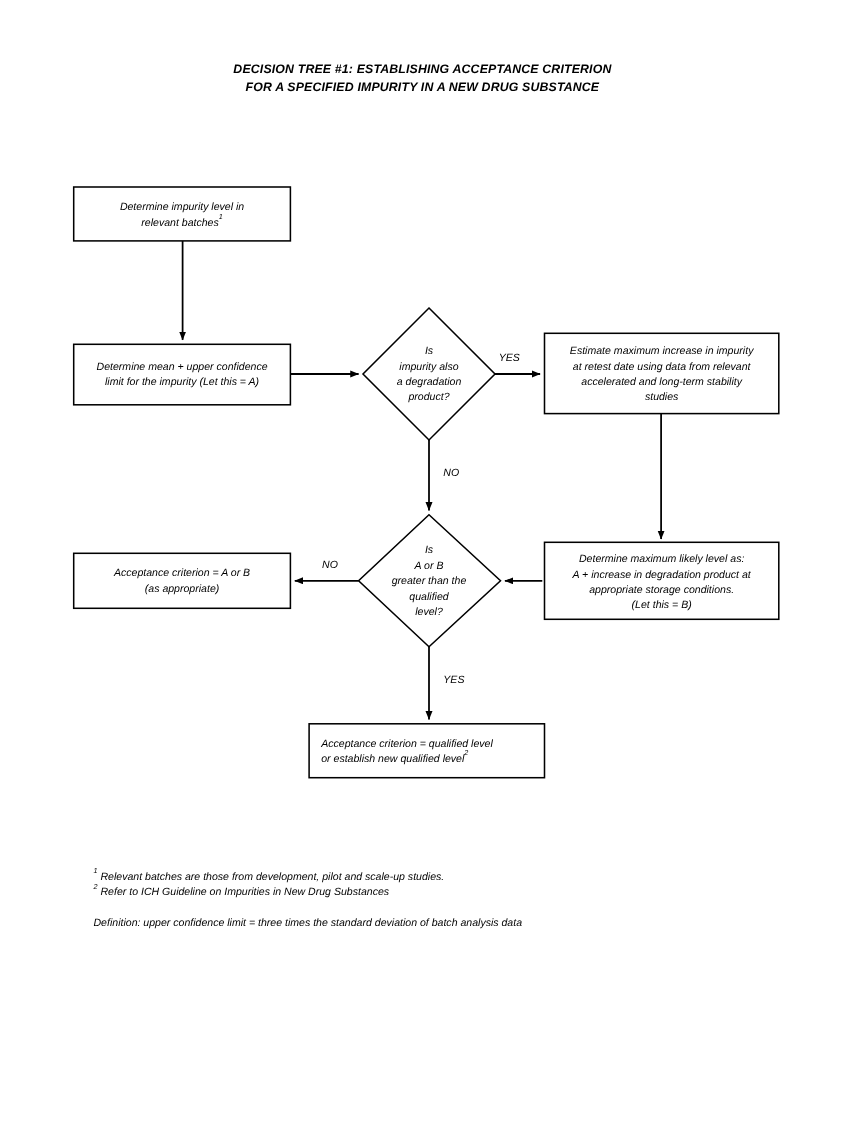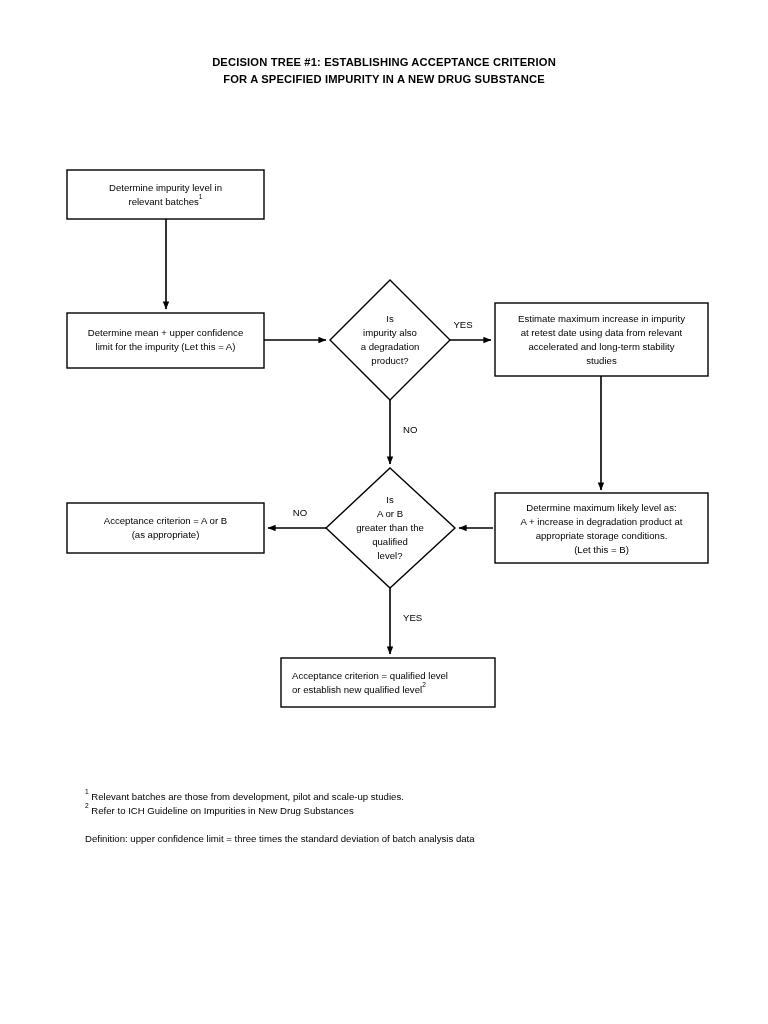--- a/index.html
+++ b/index.html
@@ -12,20 +12,21 @@
     height: 1024px;
     font-family: "Liberation Sans", sans-serif;
     color: #000000;
     position: relative;
     overflow: hidden;
   }
   #page {
     position: relative;
     width: 688px;
     height: 1024px;
+    font-style: italic;
   }
   #flow-svg {
     position: absolute;
     left: 0;
     top: 0;
     width: 768px;
     height: 1024px;
     display: block;
   }
   .title-line {

